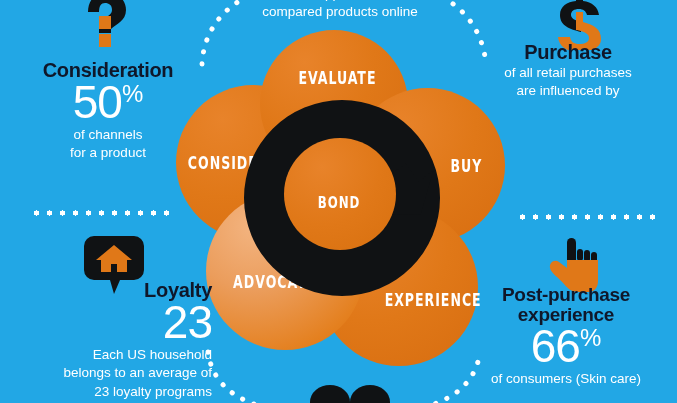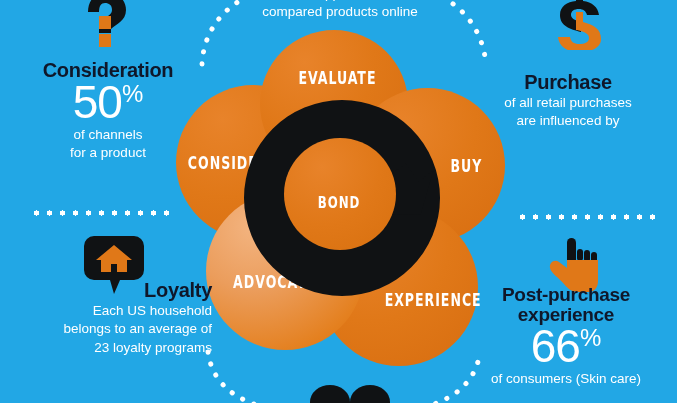--- a/index.html
+++ b/index.html
@@ -66,21 +66,21 @@
   .stat .big{
     color:#ffffff;font-size:46px;font-weight:300;line-height:.95;
     letter-spacing:-1px;display:inline-block;
   }
   .stat .big .pct{font-size:24px;vertical-align:super;font-weight:300;letter-spacing:0;}
   .stat .sub{
     color:#ffffff;font-size:13.5px;line-height:1.22;margin-top:2px;font-weight:400;
   }
 
   #stat-consideration{left:8px;top:60px;}
-  #stat-purchase{left:468px;top:72px;}
+  #stat-purchase{left:468px;top:42px;}
   #stat-loyalty{left:12px;top:280px;text-align:right;}
   #stat-postpurchase{left:466px;top:285px;text-align:center;}
   #stat-postpurchase .title{font-size:19px;}
   #stat-top{left:215px;top:-16px;width:250px;}
   #stat-top .sub{font-size:13.5px;}
 
   
   .icon{position:absolute;}
   #question-icon{left:74px;top:-8px;width:62px;height:58px;}
   #dollar-icon{left:548px;top:-6px;width:62px;height:56px;}
@@ -208,20 +208,23 @@
   </div>
 
   <div class="icon" id="home-icon">
     <svg viewBox="0 0 60 58">
       <path d="M10 0 H50 A10 10 0 0 1 60 10 V34 A10 10 0 0 1 50 44 H36 L30 58 L26 44 H10 A10 10 0 0 1 0 34 V10 A10 10 0 0 1 10 0 Z" fill="#101214"></path>
       <path d="M30 9 L48 24 L43 24 L43 36 L33 36 L33 28 L27 28 L27 36 L17 36 L17 24 L12 24 Z" fill="#e07818"></path>
     </svg>
   </div>
   <div class="stat" id="stat-loyalty">
     <div class="title">Loyalty</div>
+    <div class="big">
+      <span>23</span><span class="pct"></span>
+    </div>
     <div class="sub">Each US household</div>
     <div class="sub">belongs to an average of</div>
     <div class="sub">23 loyalty programs</div>
   </div>
 
   <div class="icon" id="hand-icon">
     <svg viewBox="0 0 58 54">
       <rect x="21" y="0" width="9" height="26" rx="4.5" fill="#101214"></rect>
       <rect x="31" y="11" width="6" height="12" rx="3" fill="#101214"></rect>
       <rect x="38" y="12" width="6" height="12" rx="3" fill="#101214"></rect>

